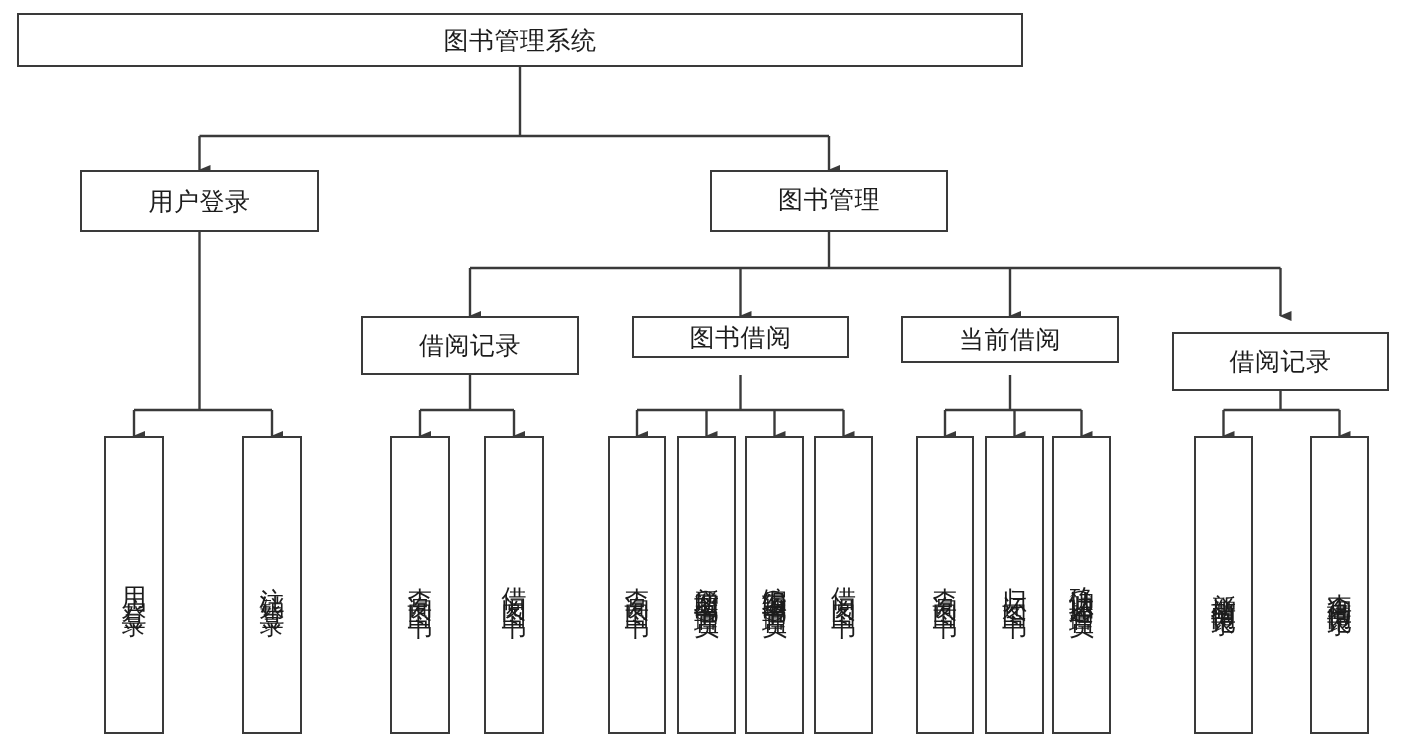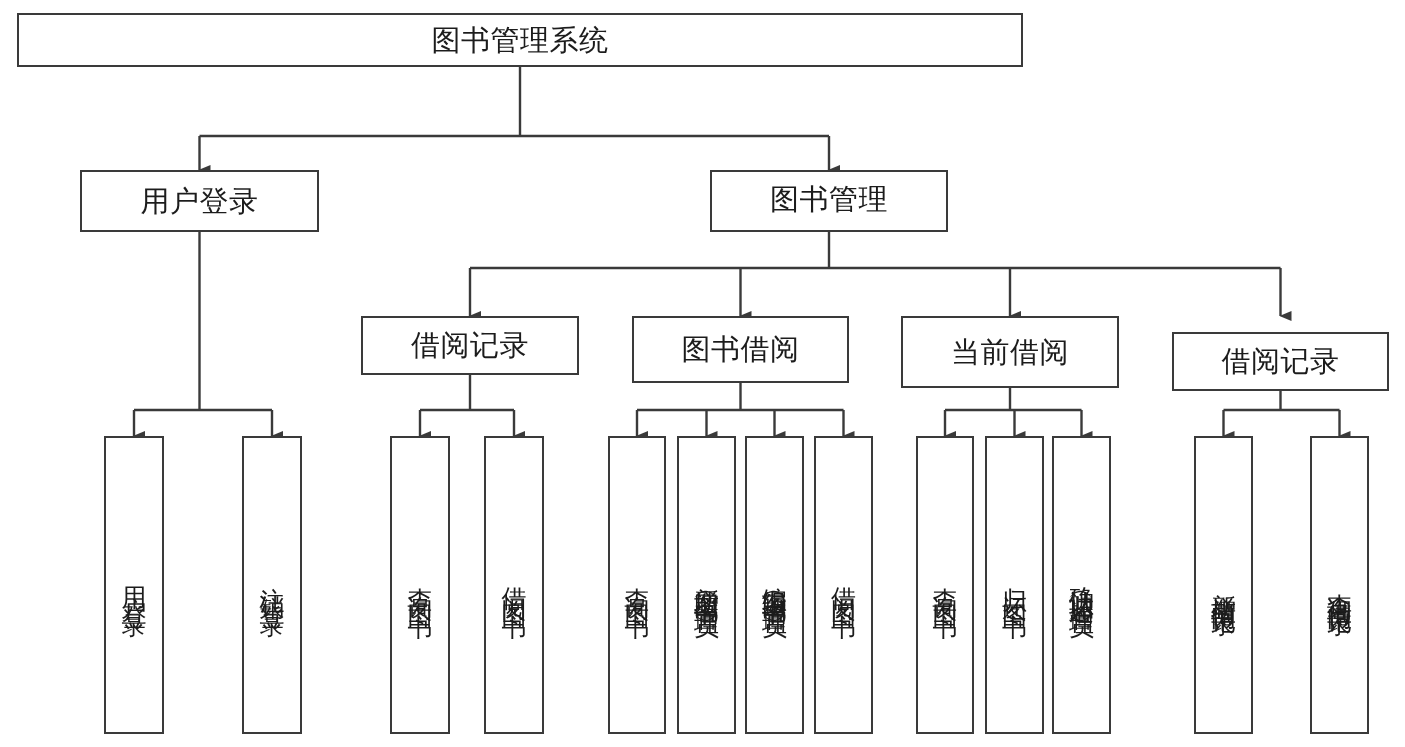--- a/index.html
+++ b/index.html
@@ -37,21 +37,21 @@
     justify-content: center;
     overflow: hidden;
   }
   .node .label {
     color: #1c1c1c;
     text-align: center;
     line-height: 1.0;
     white-space: pre;
   }
   .node.horizontal .label {
-    font-size: 29px;
+    font-size: 25px;
     letter-spacing: 0.5px;
   }
   .node.vertical {
     align-items: center;
     justify-content: center;
   }
   .node.vertical .label {
     writing-mode: vertical-rl;
     text-orientation: upright;
     font-size: 25px;
@@ -124,24 +124,24 @@
       </div>
       <div class="node horizontal" style="left: 80px; top: 170px; width: 239px; height: 62px;">
         <span class="label">用户登录</span>
       </div>
       <div class="node horizontal" style="left: 710px; top: 170px; width: 238px; height: 62px; font-family: Liberation Mono, monospace;">
         <span class="label">图书管理</span>
       </div>
       <div class="node horizontal" style="left: 361px; top: 316px; width: 218px; height: 59px;">
         <span class="label">借阅记录</span>
       </div>
-      <div class="node horizontal" style="left: 632px; top: 316px; width: 217px; height: 67px;">
+      <div class="node horizontal" style="left: 632px; top: 316px; width: 217px; height: 42px;">
         <span class="label">图书借阅</span>
       </div>
-      <div class="node horizontal" style="left: 901px; top: 316px; width: 218px; height: 72px;">
+      <div class="node horizontal" style="left: 901px; top: 316px; width: 218px; height: 47px;">
         <span class="label">当前借阅</span>
       </div>
       <div class="node horizontal" style="left: 1172px; top: 332px; width: 217px; height: 59px;">
         <span class="label">借阅记录</span>
       </div>
       <div class="node vertical" style="left: 104px; top: 436px; width: 60px; height: 298px;">
         <span class="label">用户登录</span>
       </div>
       <div class="node vertical" style="left: 242px; top: 436px; width: 60px; height: 298px;">
         <span class="label">注销登录</span>

